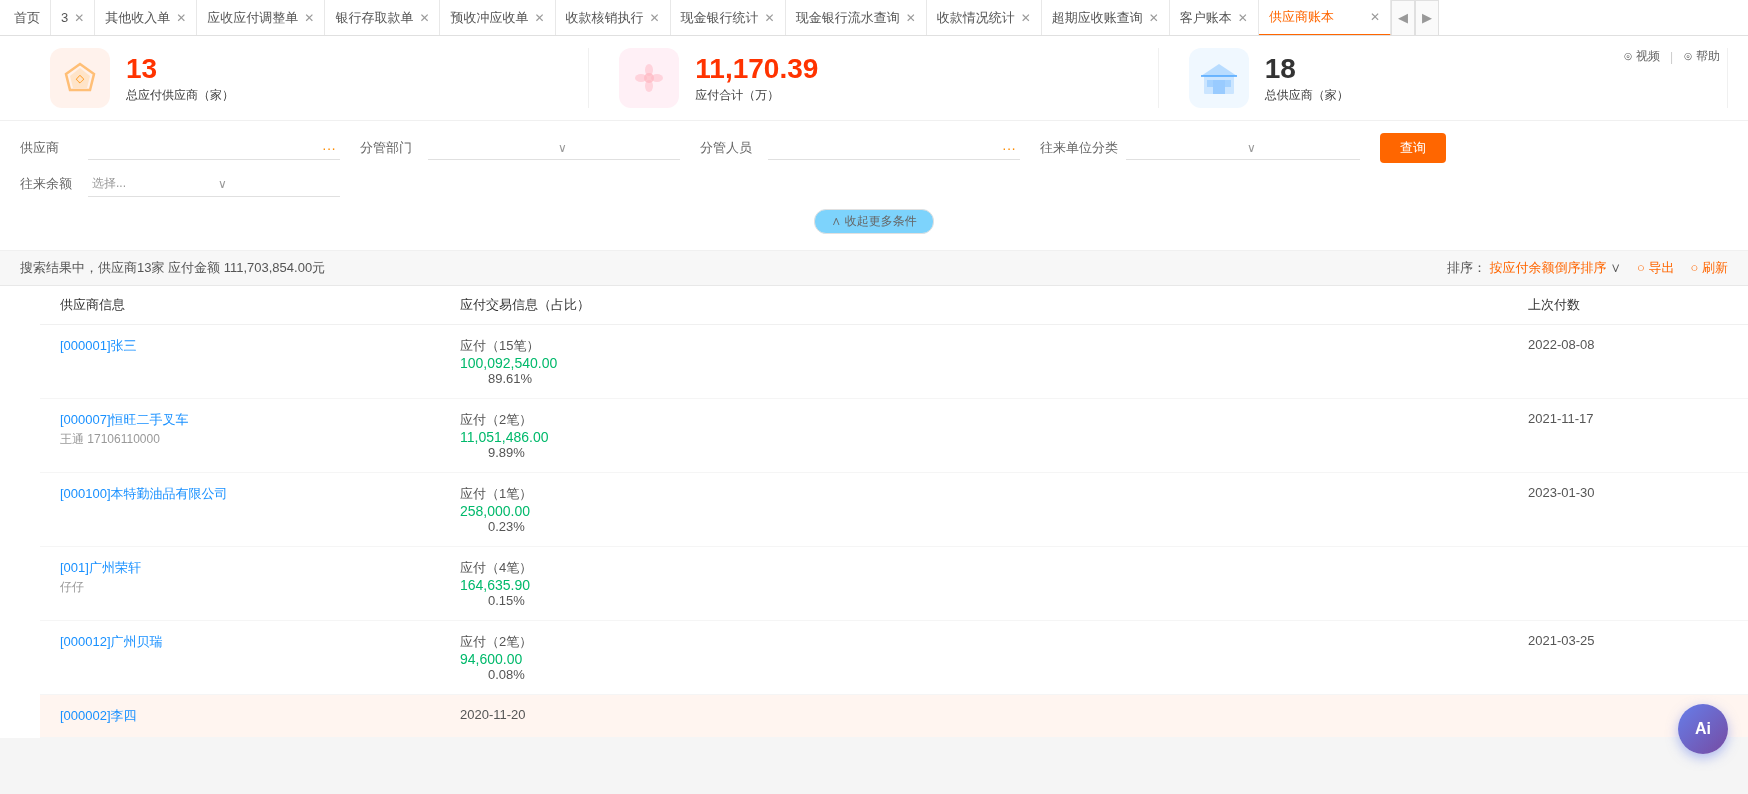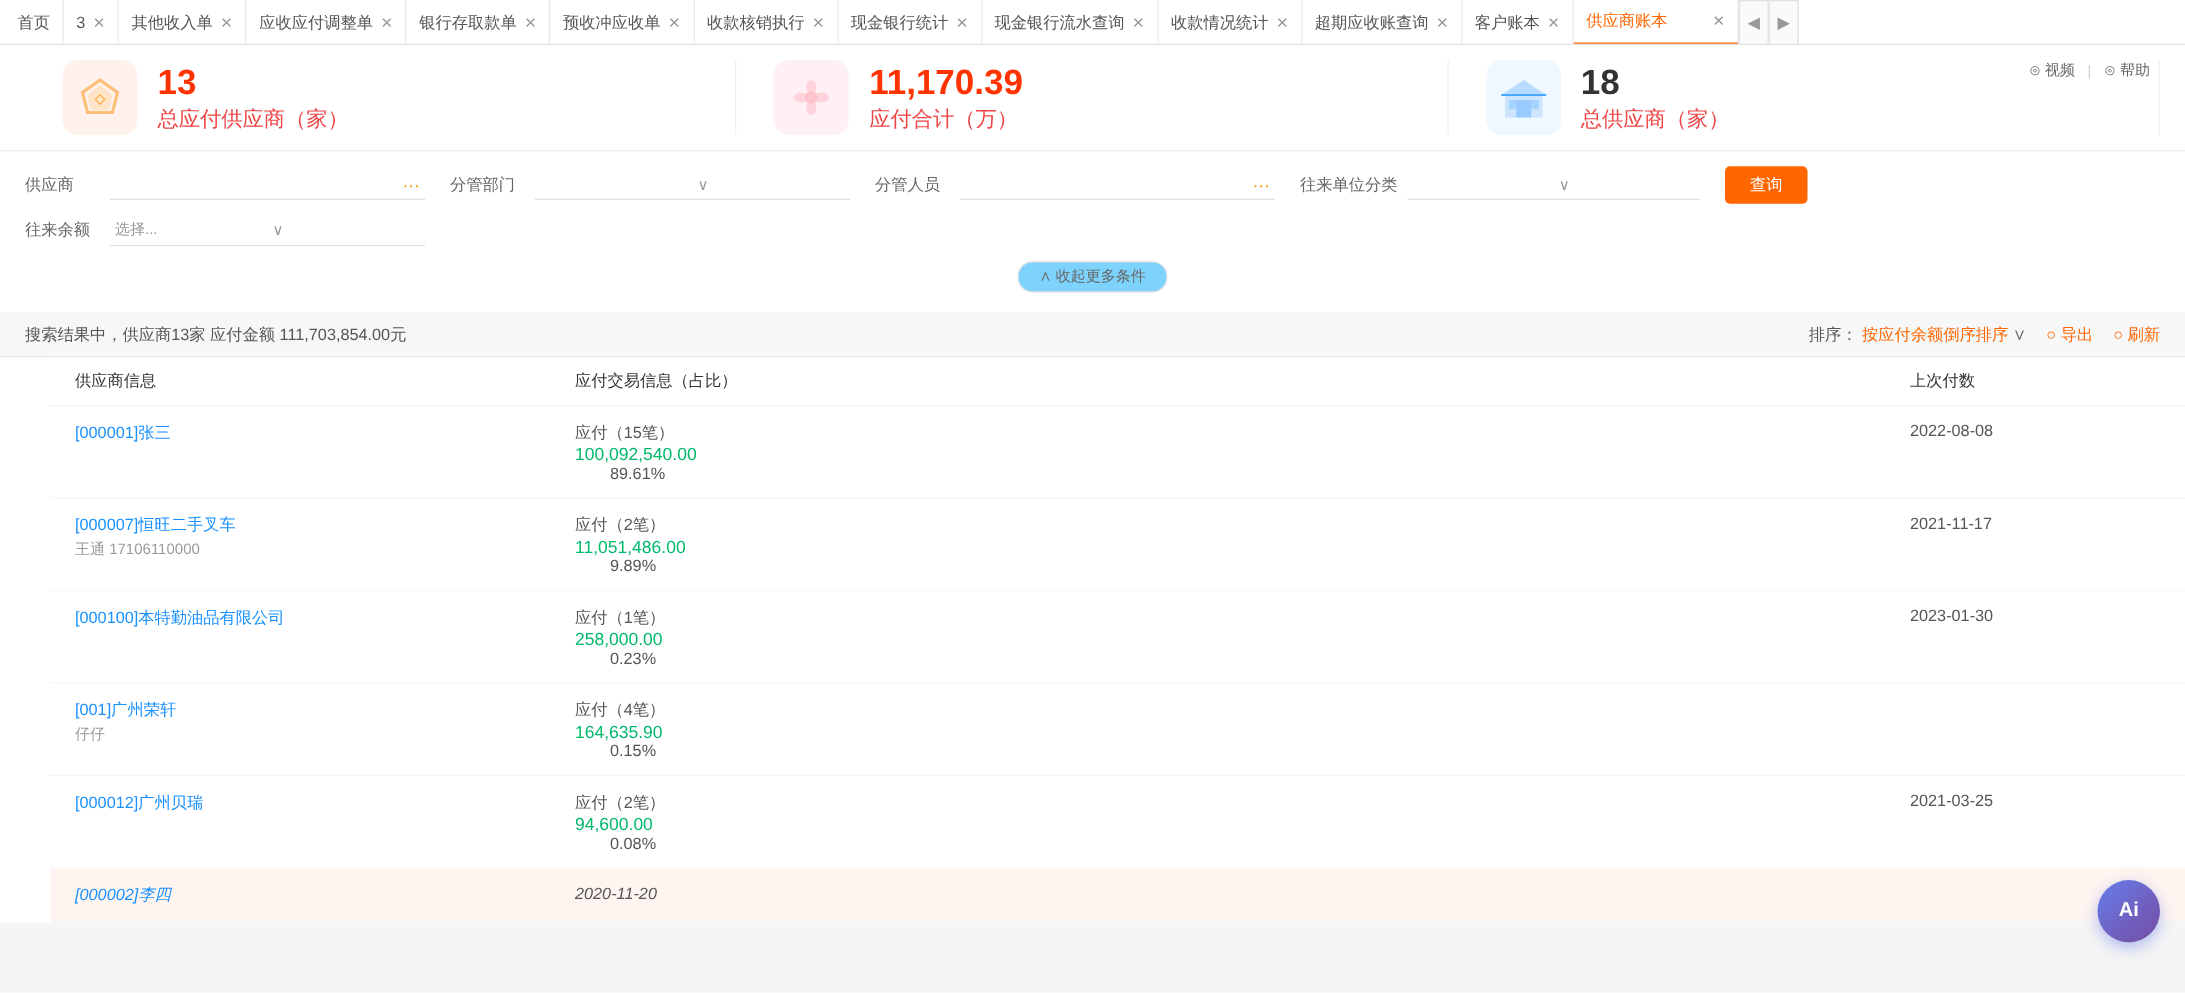--- a/index.html
+++ b/index.html
@@ -80,22 +80,22 @@
     .summary-icon.orange { background: #fff2ec; color: #ff8c00; }
     .summary-icon.pink { background: #fff0f6; color: #ff69b4; }
     .summary-icon.blue { background: #f0f8ff; color: #4da6ff; }
     .summary-info .big-num {
       font-size: 28px;
       font-weight: bold;
       color: #ff3300;
       line-height: 1.2;
     }
     .summary-info .label {
-      font-size: 17px;
-      color: #ef4444;
+      font-size: 12px;
+      color: #404040;
       margin-top: 2px;
     }
     .top-right-links {
       position: absolute;
       right: 28px;
       top: 12px;
       display: flex;
       align-items: center;
       gap: 10px;
       font-size: 12px;
@@ -233,21 +233,21 @@
 
     .table-row {
       display: flex;
       align-items: flex-start;
       padding: 12px 20px;
       border-bottom: 1px solid #f5f5f5;
       background: #fff;
       cursor: pointer;
       transition: background 0.15s;
     }
-    .table-row.highlighted { background: #fff5f0; font-style: italic; }
+    .table-row.highlighted { background: #fff5f0; }
 
     .supplier-link {
       color: #1890ff;
       text-decoration: none;
       font-size: 13px;
       cursor: pointer;
       display: block;
     }
     .supplier-sub {
       color: #999;

